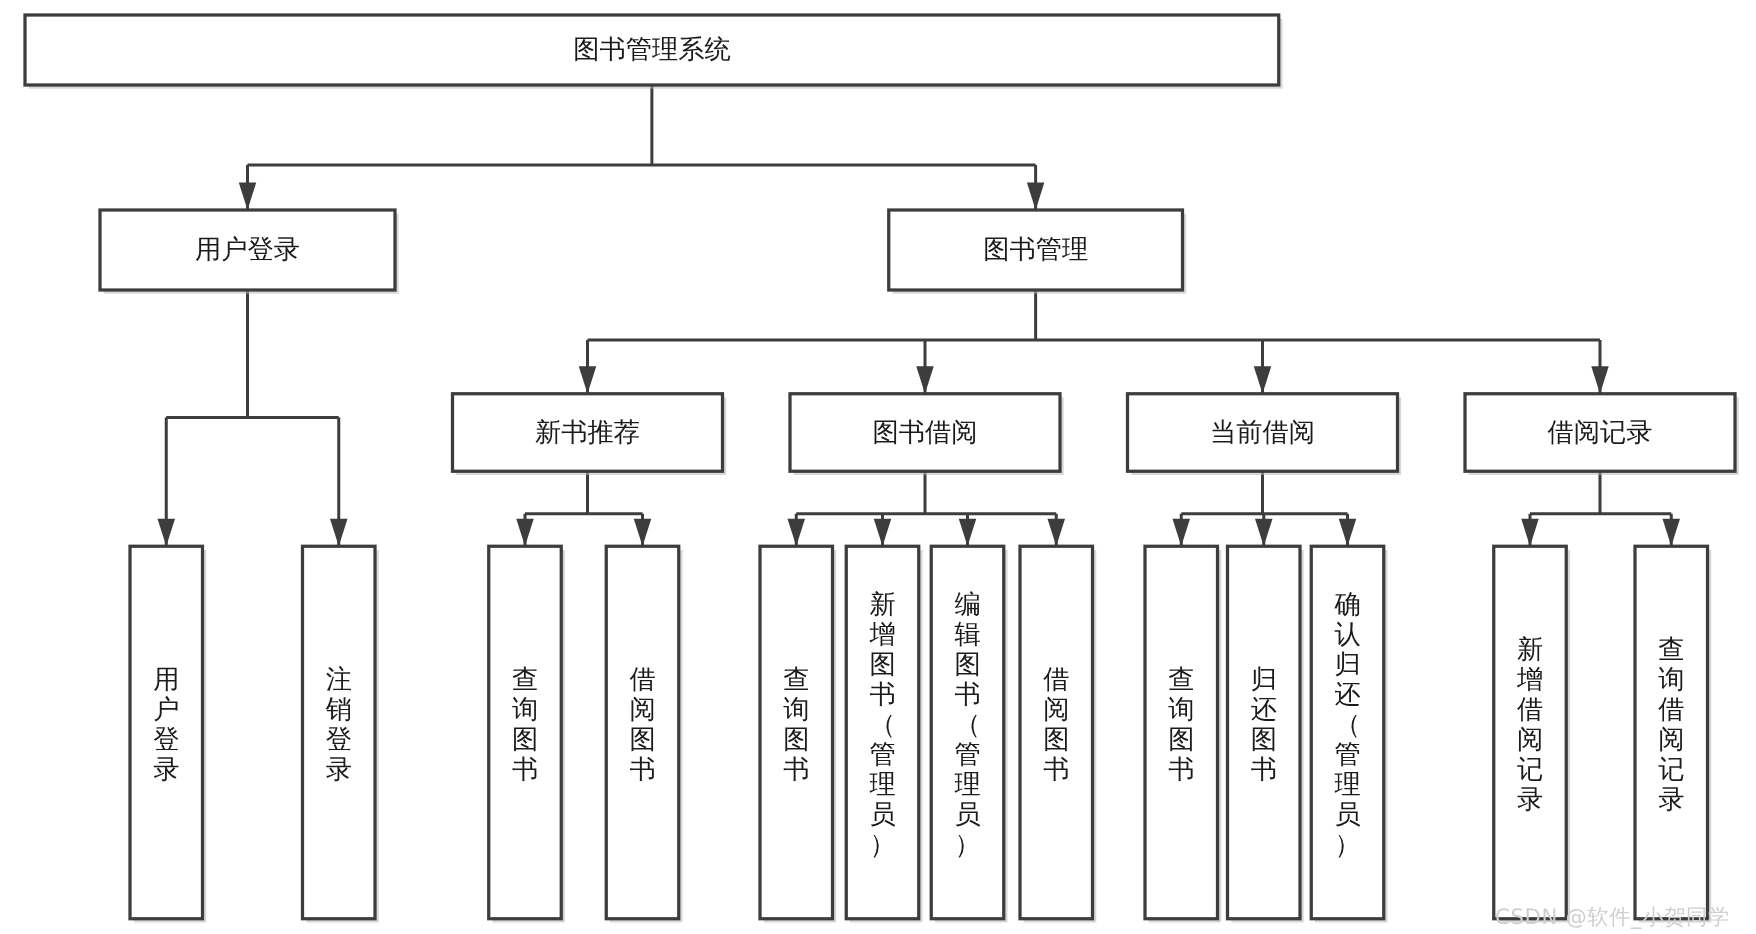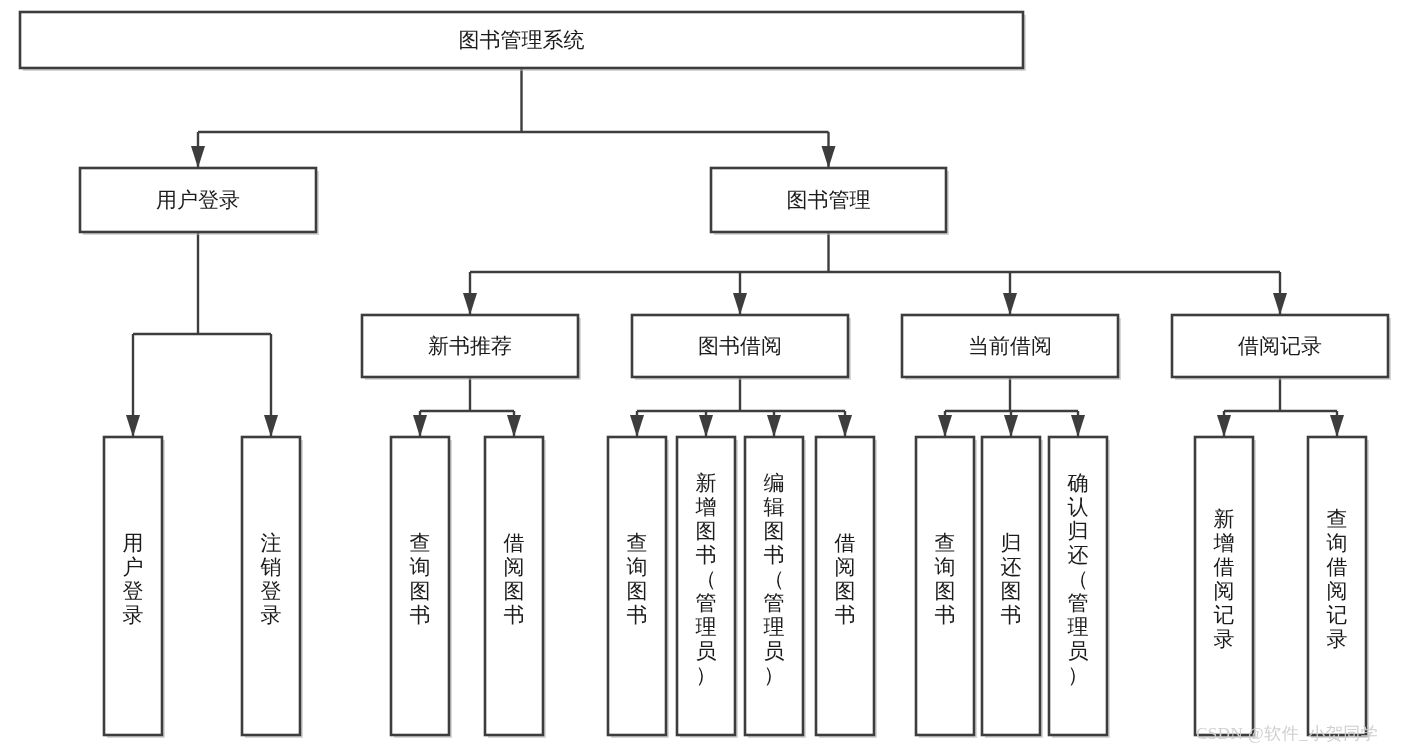--- a/index.html
+++ b/index.html
@@ -229,15 +229,15 @@
           <text x="1224" y="526" class="node-label-vertical"><tspan x="1224" dy="0">新</tspan><tspan x="1224" dy="24">增</tspan><tspan x="1224" dy="24">借</tspan><tspan x="1224" dy="24">阅</tspan><tspan x="1224" dy="24">记</tspan><tspan x="1224" dy="24">录</tspan></text>
         </g>
         <g>
           <rect x="1311" y="440" width="58" height="298" class="node-box-shadow"></rect>
           <rect x="1308" y="437" width="58" height="298" class="node-box"></rect>
           <text x="1337" y="526" class="node-label-vertical"><tspan x="1337" dy="0">查</tspan><tspan x="1337" dy="24">询</tspan><tspan x="1337" dy="24">借</tspan><tspan x="1337" dy="24">阅</tspan><tspan x="1337" dy="24">记</tspan><tspan x="1337" dy="24">录</tspan></text>
         </g>
       </g>
   </svg>
 
-  <div class="watermark" style="left: 1196px; top: 722px; font-family: Liberation Serif, serif;">CSDN @软件_小贺同学</div>
+  <div class="watermark" style="left: 1196px; top: 722px;">CSDN @软件_小贺同学</div>
 
 </div>
 
 </body></html>

